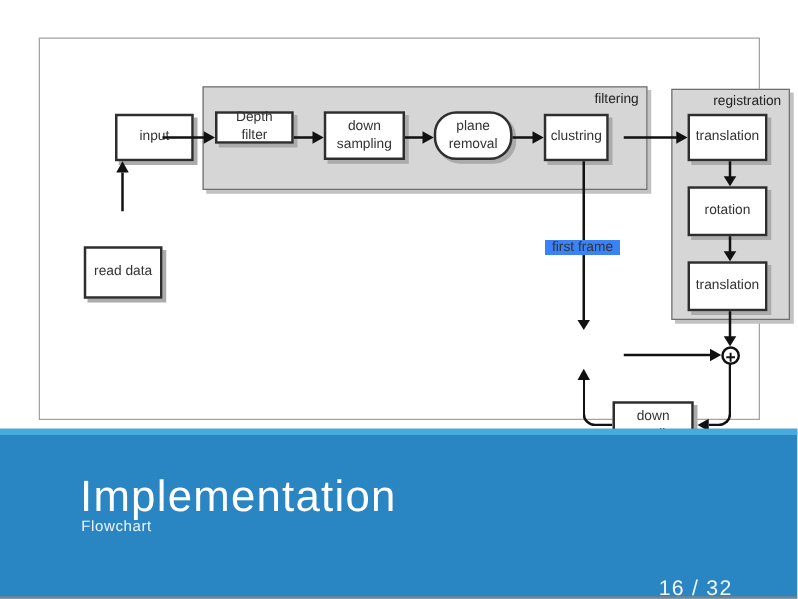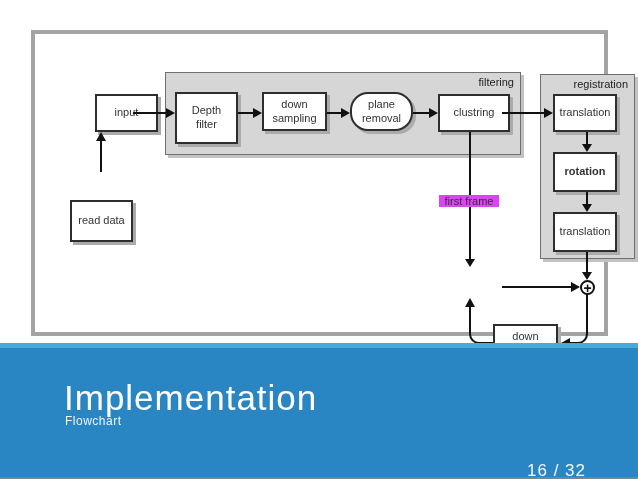--- a/index.html
+++ b/index.html
@@ -1,42 +1,42 @@
 <!DOCTYPE html>
 <html><head>
 <meta charset="utf-8">
 <style>
   html,body{margin:0;padding:0;}
   .slide{position:relative;width:638px;height:479px;background:#ffffff;overflow:hidden;
          font-family:"Liberation Sans",sans-serif;}
 
   
   .panel{position:absolute;left:31px;top:30px;width:577px;height:306px;
-         background:#ffffff;border:4px solid #a3a3a3;box-sizing:border-box;}
+         background:#ffffff;border:1px solid #a3a3a3;box-sizing:border-box;}
 
   
   .group{position:absolute;background:#d6d6d6;border:1px solid #6f6f6f;
          box-shadow:3px 3px 0 #c2c2c2;box-sizing:border-box;}
   .group-filtering{left:130px;top:38px;width:356px;height:83px;}
   .group-registration{left:505px;top:40px;width:95px;height:185px;}
   .group-label{position:absolute;top:3px;right:6px;font-size:11px;color:#222;}
 
   
   .node{position:absolute;background:#ffffff;border:2px solid #2e2e2e;
         box-shadow:3px 3px 0 #ababab;box-sizing:border-box;
         display:flex;align-items:center;justify-content:center;text-align:center;
         font-size:11px;line-height:1.25;color:#333;padding:1px 4px;}
   .n-input{left:35px;top:60px;width:63px;height:38px;margin-left:25px;}
   .n-read-data{left:35px;top:138px;width:63px;height:42px;margin-top:28px;}
-  .n-depth-filter{left:140px;top:58px;width:63px;height:52px;}
+  .n-depth-filter{left:140px;top:58px;width:63px;height:26px;}
   .n-down-sampling-1{left:227px;top:58px;width:65px;height:39px;}
   .n-plane-removal{left:315px;top:58px;width:63px;height:39px;border-radius:18px;}
-  .n-clustring{left:403px;top:60px;width:72px;height:38px;}
+  .n-clustring{left:403px;top:60px;width:52px;height:38px;}
   .n-translation-1{left:518px;top:60px;width:64px;height:38px;}
-  .n-rotation{left:518px;top:118px;width:64px;height:40px;font-weight:bold;}
+  .n-rotation{left:518px;top:118px;width:64px;height:40px;}
   .n-translation-2{left:518px;top:178px;width:64px;height:40px;}
   .n-global-model{left:402px;top:233px;width:65px;height:40px;}
   .n-down-sampling-2{left:458px;top:290px;width:65px;height:40px;}
 
   
   .hline{position:absolute;height:2px;background:#111;}
   .vline{position:absolute;width:2px;background:#111;}
   .ah{position:absolute;width:0;height:0;}
   .ah-r{border-left:9px solid #111;border-top:5px solid transparent;border-bottom:5px solid transparent;}
   .ah-l{border-right:9px solid #111;border-top:5px solid transparent;border-bottom:5px solid transparent;}
@@ -51,21 +51,21 @@
              border-left:2px solid #111;border-bottom:2px solid #111;
              border-bottom-left-radius:10px;box-sizing:border-box;}
 
   
   .plus-circle{position:absolute;left:545px;top:246px;width:15px;height:15px;
                border:2px solid #111;border-radius:50%;background:#fff;box-sizing:border-box;
                display:flex;align-items:center;justify-content:center;
                font-size:14px;font-weight:bold;color:#111;line-height:10px;}
 
   
-  .edge-label{position:absolute;left:404px;top:161px;width:60px;background:#d946ef;
+  .edge-label{position:absolute;left:404px;top:161px;width:60px;background:#3b82f6;
               font-size:11px;color:#333;text-align:center;}
 
   
   .footer{position:absolute;left:0;top:343px;width:638px;height:136px;
           background:#2a85c3;border-top:5px solid #46aadd;box-sizing:border-box;}
   .footer-bottom-line{position:absolute;left:0;bottom:0;width:100%;height:2px;background:#78858c;}
   .slide-title{position:absolute;left:64px;top:30px;margin:0;font-size:35px;font-weight:normal;
                letter-spacing:1px;color:#ffffff;}
   .slide-subtitle{position:absolute;left:65px;top:66px;font-size:12px;letter-spacing:0.5px;color:#eef7fc;}
   .page-number{position:absolute;right:52px;top:113px;font-size:17px;letter-spacing:1px;color:#f2f8fb;}

